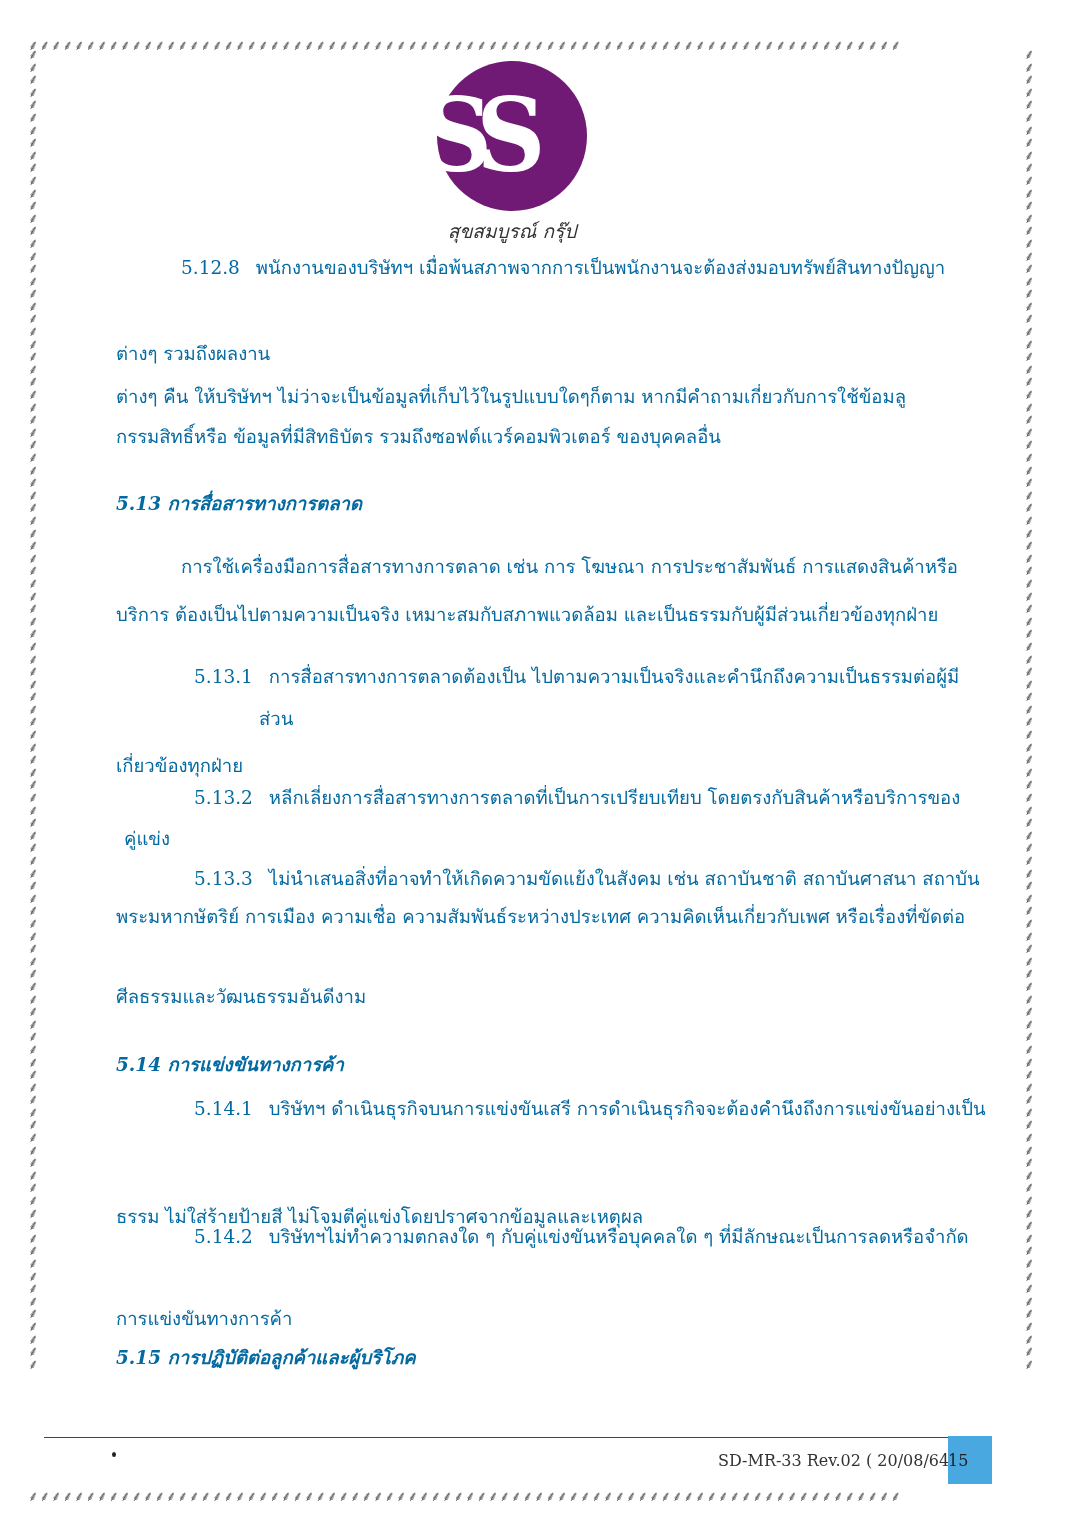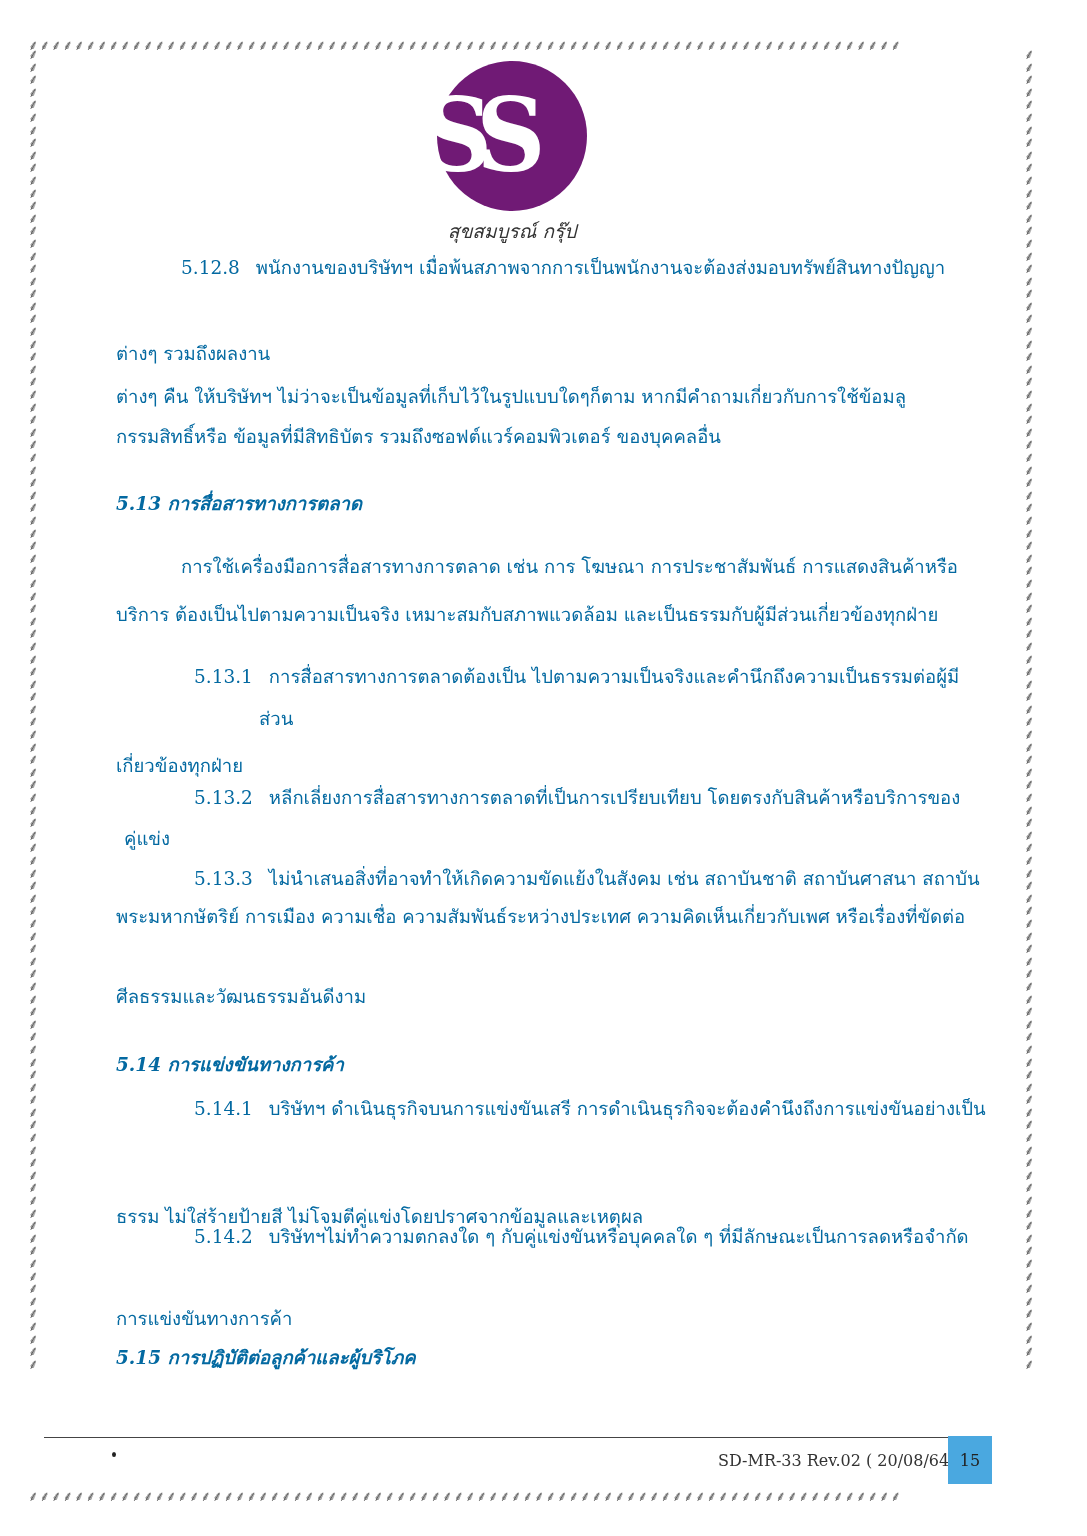--- a/index.html
+++ b/index.html
@@ -17,21 +17,21 @@
   .logo-caption { position: absolute; left: 420px; top: 216px; width: 184px; text-align: center; font-family: "DejaVu Sans", sans-serif; font-size: 19px; color: #333; font-style: italic; }
 
   .line { position: absolute; font-size: 18.5px; white-space: nowrap; color: #0369a1; }
   .heading { font-weight: bold; font-style: italic; }
   .num { display: inline-block; margin-right: 16px; }
 
   .footer-rule { position: absolute; left: 44px; top: 1437px; width: 944px; height: 1px; background: #444; }
   .footer-dot { position: absolute; left: 112px; top: 1452px; width: 4px; height: 5px; background: #222; border-radius: 50%; }
   .footer-code { position: absolute; left: 718px; top: 1451px; font-size: 16px; color: #333; white-space: nowrap; }
   .page-box { position: absolute; left: 948px; top: 1436px; width: 44px; height: 48px; background: #4aa8e0; color: #222;
-              font-size: 16px; display: flex; align-items: center; justify-content: center; }
+              font-size: 16px; display: flex; align-items: center; justify-content: flex-start; }
 </style>
 </head>
 <body>
 
 <div class="border-row border-top">⸙⸙⸙⸙⸙⸙⸙⸙⸙⸙⸙⸙⸙⸙⸙⸙⸙⸙⸙⸙⸙⸙⸙⸙⸙⸙⸙⸙⸙⸙⸙⸙⸙⸙⸙⸙⸙⸙⸙⸙⸙⸙⸙⸙⸙⸙⸙⸙⸙⸙⸙⸙⸙⸙⸙⸙⸙⸙⸙⸙⸙⸙⸙⸙⸙⸙⸙⸙⸙⸙⸙⸙⸙⸙⸙⸙</div>
 <div class="border-col border-left">⸙⸙⸙⸙⸙⸙⸙⸙⸙⸙⸙⸙⸙⸙⸙⸙⸙⸙⸙⸙⸙⸙⸙⸙⸙⸙⸙⸙⸙⸙⸙⸙⸙⸙⸙⸙⸙⸙⸙⸙⸙⸙⸙⸙⸙⸙⸙⸙⸙⸙⸙⸙⸙⸙⸙⸙⸙⸙⸙⸙⸙⸙⸙⸙⸙⸙⸙⸙⸙⸙⸙⸙⸙⸙⸙⸙⸙⸙⸙⸙⸙⸙⸙⸙⸙⸙⸙⸙⸙⸙⸙⸙⸙⸙⸙⸙⸙⸙⸙⸙⸙⸙⸙⸙⸙</div>
 <div class="border-col border-right">⸙⸙⸙⸙⸙⸙⸙⸙⸙⸙⸙⸙⸙⸙⸙⸙⸙⸙⸙⸙⸙⸙⸙⸙⸙⸙⸙⸙⸙⸙⸙⸙⸙⸙⸙⸙⸙⸙⸙⸙⸙⸙⸙⸙⸙⸙⸙⸙⸙⸙⸙⸙⸙⸙⸙⸙⸙⸙⸙⸙⸙⸙⸙⸙⸙⸙⸙⸙⸙⸙⸙⸙⸙⸙⸙⸙⸙⸙⸙⸙⸙⸙⸙⸙⸙⸙⸙⸙⸙⸙⸙⸙⸙⸙⸙⸙⸙⸙⸙⸙⸙⸙⸙⸙⸙</div>
 <div class="border-row border-bottom">⸙⸙⸙⸙⸙⸙⸙⸙⸙⸙⸙⸙⸙⸙⸙⸙⸙⸙⸙⸙⸙⸙⸙⸙⸙⸙⸙⸙⸙⸙⸙⸙⸙⸙⸙⸙⸙⸙⸙⸙⸙⸙⸙⸙⸙⸙⸙⸙⸙⸙⸙⸙⸙⸙⸙⸙⸙⸙⸙⸙⸙⸙⸙⸙⸙⸙⸙⸙⸙⸙⸙⸙⸙⸙⸙⸙</div>
 
 <div class="logo">

